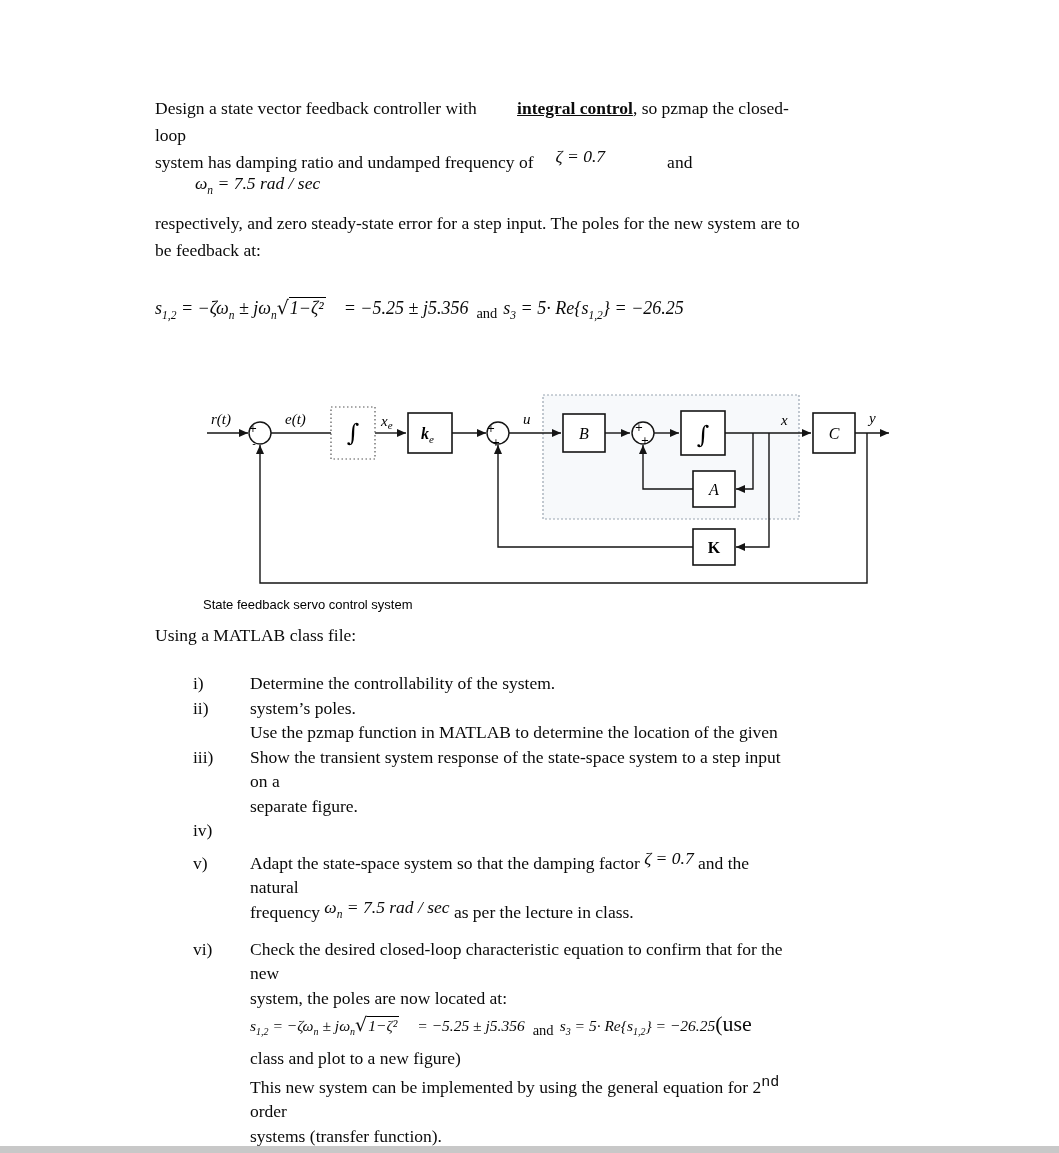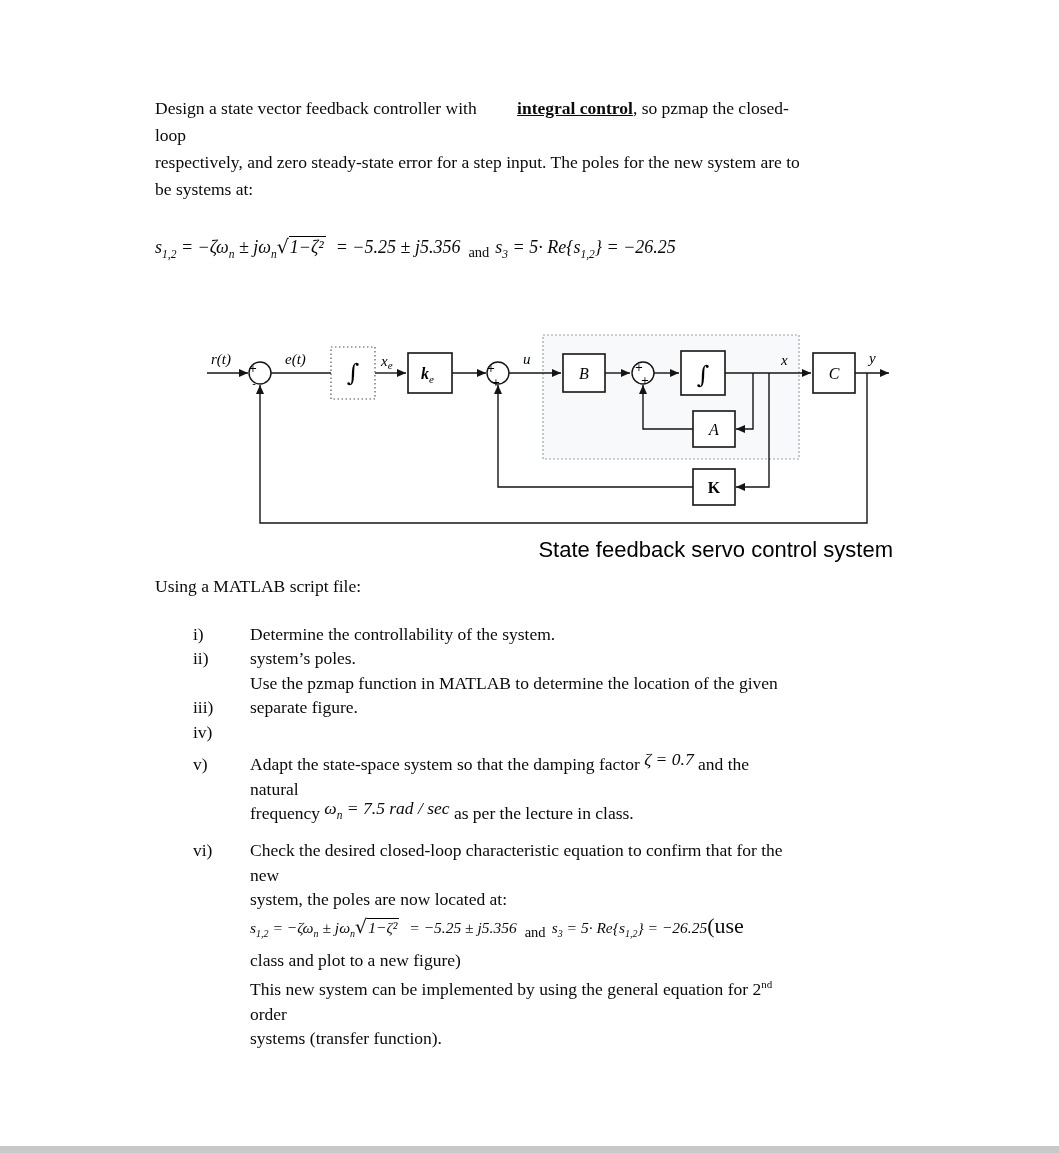--- a/index.html
+++ b/index.html
@@ -10,34 +10,34 @@
   }
   .content { padding:95px 0 0 155px; width:800px; }
 
   .line { font-size:17.5px; line-height:27px; }
   .line b u { text-decoration:underline;margin-left:36px; }
 
   .mit { font-style:italic; }
   .mraise { position:relative; top:-6px; display:inline-block; }
   .mraise2 { position:relative; top:-5px; display:inline-block; }
   sub.ms { font-size:11.5px; font-style:italic; }
-  sup.sp { font-size:11px; }
+  sup.sp { font-size:15px;font-family:Liberation Mono, monospace; }
 
   .gap-a { margin-left:22px; }
   .gap-b { margin-left:62px; }
   .gap-c { margin-left:40px; }
 
   .formula { margin-top:28px; font-size:18px; font-style:italic; line-height:30px; }
   .sqrt { font-family:"DejaVu Serif","DejaVu Sans",serif; font-size:19px; }
   .radicand { border-top:1.4px solid #000; padding:0 2px 0 1px; }
-  .eqpart { margin-left:10px; }
+  .eqpart { margin-left:18px; }
   .andw { font-style:normal; font-size:14.5px; vertical-align:-4px; margin:0 6px 0 8px; }
 
   .diagram-wrap { margin-top:58px; margin-left:48px; width:690px; }
-  .caption { text-align:right; font-family:"Liberation Sans",sans-serif; font-size:22px; color:#000; margin-top:0px; }
+  .caption { text-align:left; font-family:"Liberation Sans",sans-serif; font-size:13px; color:#000; margin-top:0px; }
 
   .matlab { font-size:17.5px; margin-top:10px; line-height:27px; }
 
   .tasks { margin-top:22px; }
   .task { display:flex; font-size:17.5px; line-height:24.5px; }
   .task .num { width:57px; flex:none; margin-left:38px; }
   .task .body { width:655px; }
   .mt8 { margin-top:8px; }
   .mt6 { margin-top:6px; }
   .vi-formula { font-size:15.5px; font-style:italic; white-space:nowrap; line-height:28px; }
@@ -61,23 +61,26 @@
 </style>
 </head>
 <body>
 
 <div class="content">
 
   <div class="line">
     <span>Design a state vector feedback controller with </span><b><u>integral control</u></b><span>, so pzmap the closed-loop</span>
   </div>
 
+  <div class="line">
+    <span>system has damping ratio and undamped frequency of</span><span class="mraise gap-a"><span class="mit">ζ = 0.7</span></span><span class="gap-b">and</span><span class="mraise gap-c"><span class="mit">ω</span><sub class="ms">n</sub><span class="mit"> = 7.5 rad / sec</span></span>
+  </div>
 
   <div class="line">respectively, and zero steady-state error for a step input. The poles for the new system are to</div>
-  <div class="line">be systems at:</div>
+  <div class="line">be feedback at:</div>
 
   <div class="formula">
     <span class="mit">s</span><sub class="ms">1,2</sub><span class="mit"> = −ζω</span><sub class="ms">n</sub><span class="mit"> ± jω</span><sub class="ms">n</sub><span class="sqrt">√</span><span class="radicand mit">1−ζ²</span><span class="mit eqpart">= −5.25 ± j5.356</span><span class="andw">and</span><span class="mit">s</span><sub class="ms">3</sub><span class="mit"> = 5· Re{s</span><sub class="ms">1,2</sub><span class="mit">} = −26.25</span>
   </div>
 
   <div class="diagram-wrap">
     <svg width="690" height="206" viewBox="0 0 690 206">
       <defs>
         <marker id="ah" markerUnits="userSpaceOnUse" markerWidth="9" markerHeight="8" refX="9" refY="4" orient="auto">
           <path d="M0,0 L9,4 L0,8 Z" fill="#141414"></path>
@@ -142,40 +145,41 @@
       <text class="svg-it" x="8" y="37">r(t)</text>
       <text class="svg-it" x="82" y="37">e(t)</text>
       <text x="178" y="39"><tspan class="svg-it">x</tspan><tspan class="svg-sub" dy="3">e</tspan></text>
       <text class="svg-it" x="320" y="37">u</text>
       <text class="svg-it" x="578" y="38">x</text>
       <text class="svg-it" x="666" y="36">y</text>
     </svg>
     <div class="caption">State feedback servo control system</div>
   </div>
 
-  <div class="matlab">Using a MATLAB script file:</div>
+  <div class="matlab">Using a MATLAB class file:</div>
 
   <div class="tasks">
 
     <div class="task">
       <div class="num">i)</div>
       <div class="body">Determine the controllability of the system.</div>
     </div>
 
     <div class="task">
       <div class="num">ii)</div>
       <div class="body">
         <div>system’s poles.</div>
         <div>Use the pzmap function in MATLAB to determine the location of the given</div>
       </div>
     </div>
 
     <div class="task">
       <div class="num">iii)</div>
       <div class="body">
+        <div>Show the transient system response of the state-space system to a step input on a</div>
         <div>separate figure.</div>
       </div>
     </div>
 
     <div class="task">
       <div class="num">iv)</div>
     </div>
 
     <div class="task mt8">
       <div class="num">v)</div>

